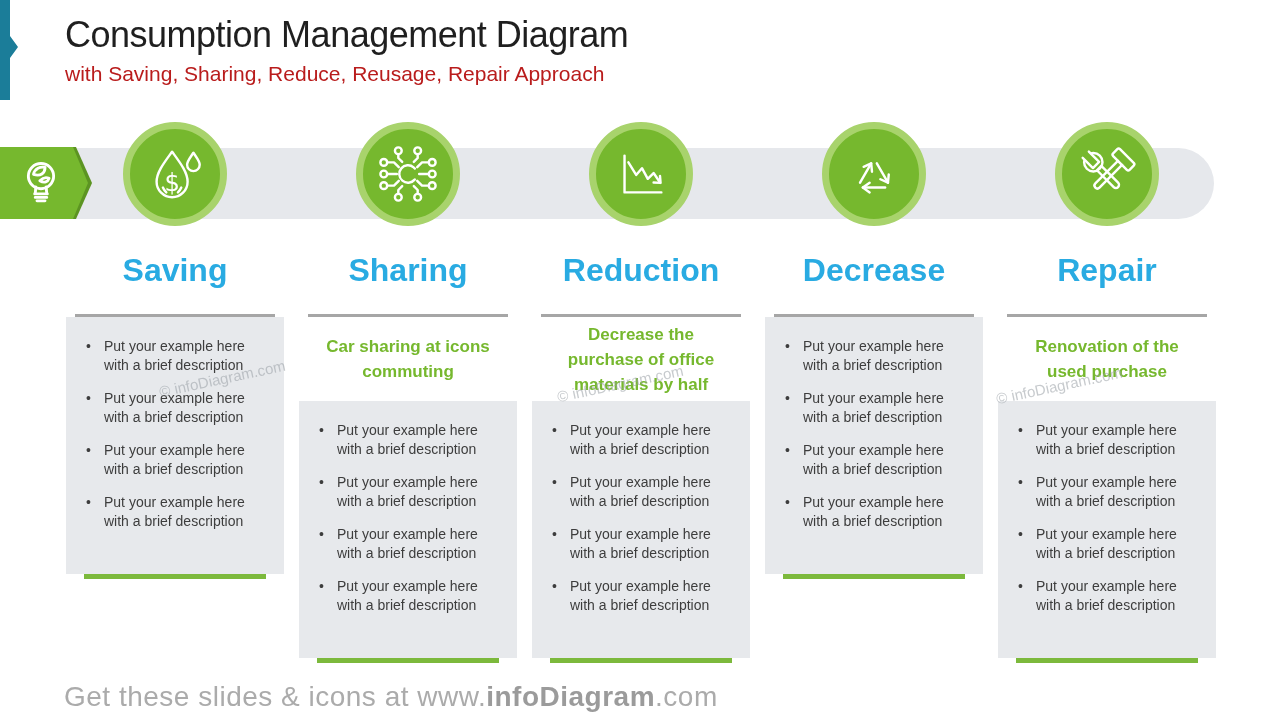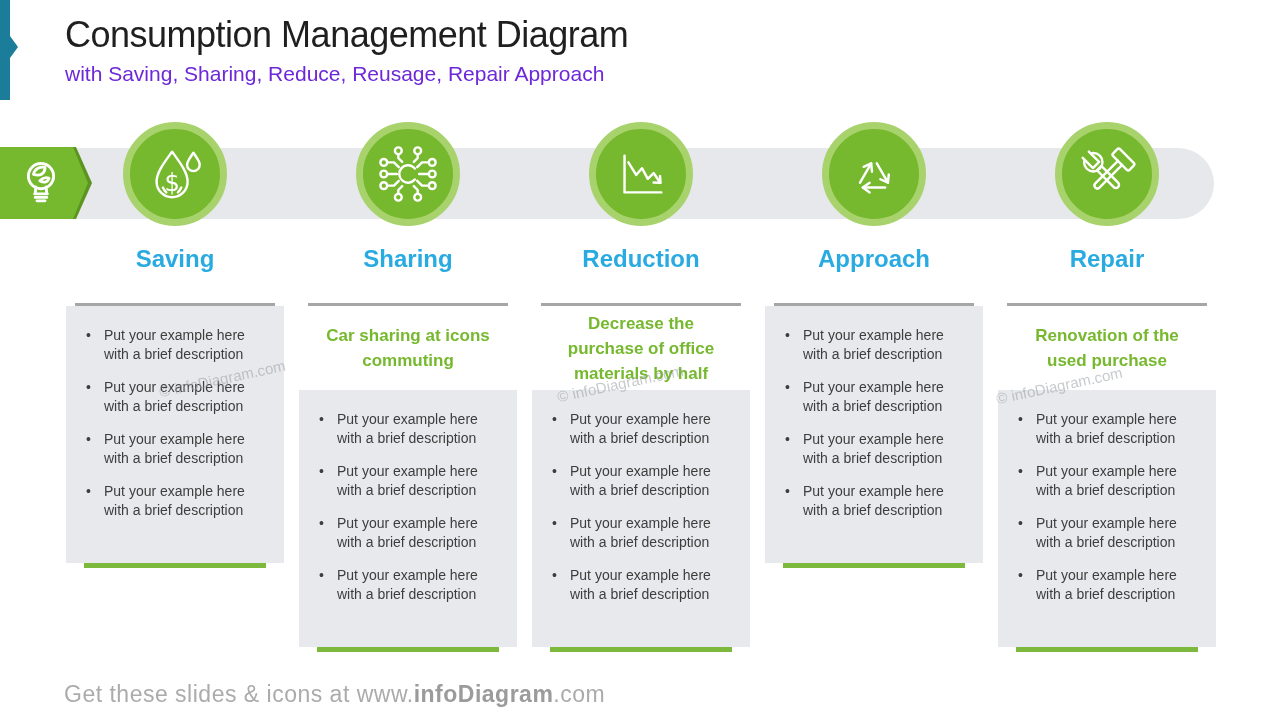--- a/index.html
+++ b/index.html
@@ -9,21 +9,21 @@
     background:#ffffff; font-family:"Liberation Sans", sans-serif;
   }
   
   .corner-mark {
     position:absolute; left:0; top:0; width:18px; height:100px; background:#1b7d99;
     clip-path:polygon(0 0, 10px 0, 10px 36px, 18px 47px, 10px 58px, 10px 100px, 0 100px);
   }
   
   .header { position:absolute; left:65px; top:14px; }
   .header h1 { font-size:36px; font-weight:400; color:#1f1f1f; letter-spacing:-0.5px; }
-  .header p  { font-size:21px; font-weight:400; color:#6d28d9; margin-top:6px; }
+  .header p  { font-size:21px; font-weight:400; color:#b91c1c; margin-top:6px; }
   
   .band {
     position:absolute; left:50px; top:148px; width:1164px; height:71px;
     background:#e6e8ec; border-radius:0 35.5px 35.5px 0; z-index:0;
   }
   
   .chevron-wrap { position:absolute; left:0; top:147px; width:94px; height:72px; z-index:1; }
   .chevron-edge {
     position:absolute; inset:0; background:#5c9422;
     clip-path:polygon(0 0, 76px 0, 92px 36px, 76px 72px, 0 72px);
@@ -39,22 +39,22 @@
     display:flex; gap:15px; z-index:2;
   }
   .col { width:218px; display:flex; flex-direction:column; align-items:center; }
   .circle {
     width:104px; height:104px; border-radius:50%;
     background:#76b82e; border:7px solid #a8d36c;
     display:flex; align-items:center; justify-content:center; flex:none;
   }
   .circle svg { display:block; }
   .col-title {
-    margin-top:18px; height:30px; line-height:30px;
-    font-size:24px; font-weight:700; color:#29abe2; text-align:center;
+    margin-top:29px; height:30px; line-height:30px;
+    font-size:32px; font-weight:700; color:#29abe2; text-align:center;
   }
   .divider { margin-top:29px; width:200px; height:3px; background:#a6a6a6; }
   .col-sub {
     height:84px; width:100%; display:flex; align-items:center; justify-content:center;
     text-align:center; font-size:17px; line-height:25px; font-weight:700; color:#76b82e;
   }
   .col-sub span { display:block; max-width:182px; }
   .col:nth-child(3) .col-sub span { max-width:172px; }
   .card {
     width:218px; height:257px; background:#e7e9ec; padding:20px 14px 0 14px;
@@ -72,21 +72,21 @@
   
   .wm {
     position:absolute; font-size:15px; color:#9aa0a6; opacity:0.55;
     transform:rotate(-12deg); white-space:nowrap; z-index:3;
   }
   .wm1 { left:158px; top:370px; }
   .wm2 { left:556px; top:375px; }
   .wm3 { left:995px; top:377px; }
   
   .footer {
-    position:absolute; left:64px; top:681px; font-size:23px; color:#ababab;
+    position:absolute; left:64px; top:681px; font-size:28px; color:#ababab;
     letter-spacing:0.5px; z-index:3;
   }
   .footer b { font-weight:700; color:#9b9b9b; }
   .icon-stroke { fill:none; stroke:#ffffff; stroke-width:2.5; stroke-linecap:round; stroke-linejoin:round; }
 </style>
 </head>
 <body>
 
 <div class="slide">
 
@@ -222,21 +222,21 @@
               <path d="M43.5,46 H20.5"></path>
               <path d="M27.5,41 L20.5,46 L27.5,51"></path>
             </g>
             <g transform="rotate(240 32 36)">
               <path d="M43.5,46 H20.5"></path>
               <path d="M27.5,41 L20.5,46 L27.5,51"></path>
             </g>
           </g>
         </svg>
       </div>
-      <div class="col-title">Approach</div>
+      <div class="col-title">Decrease</div>
       <div class="divider"></div>
       <div class="card">
         <ul>
           <li>Put your example here with a brief description</li>
           <li>Put your example here with a brief description</li>
           <li>Put your example here with a brief description</li>
           <li>Put your example here with a brief description</li>
         </ul>
       </div>
       <div class="green-bar"></div>

